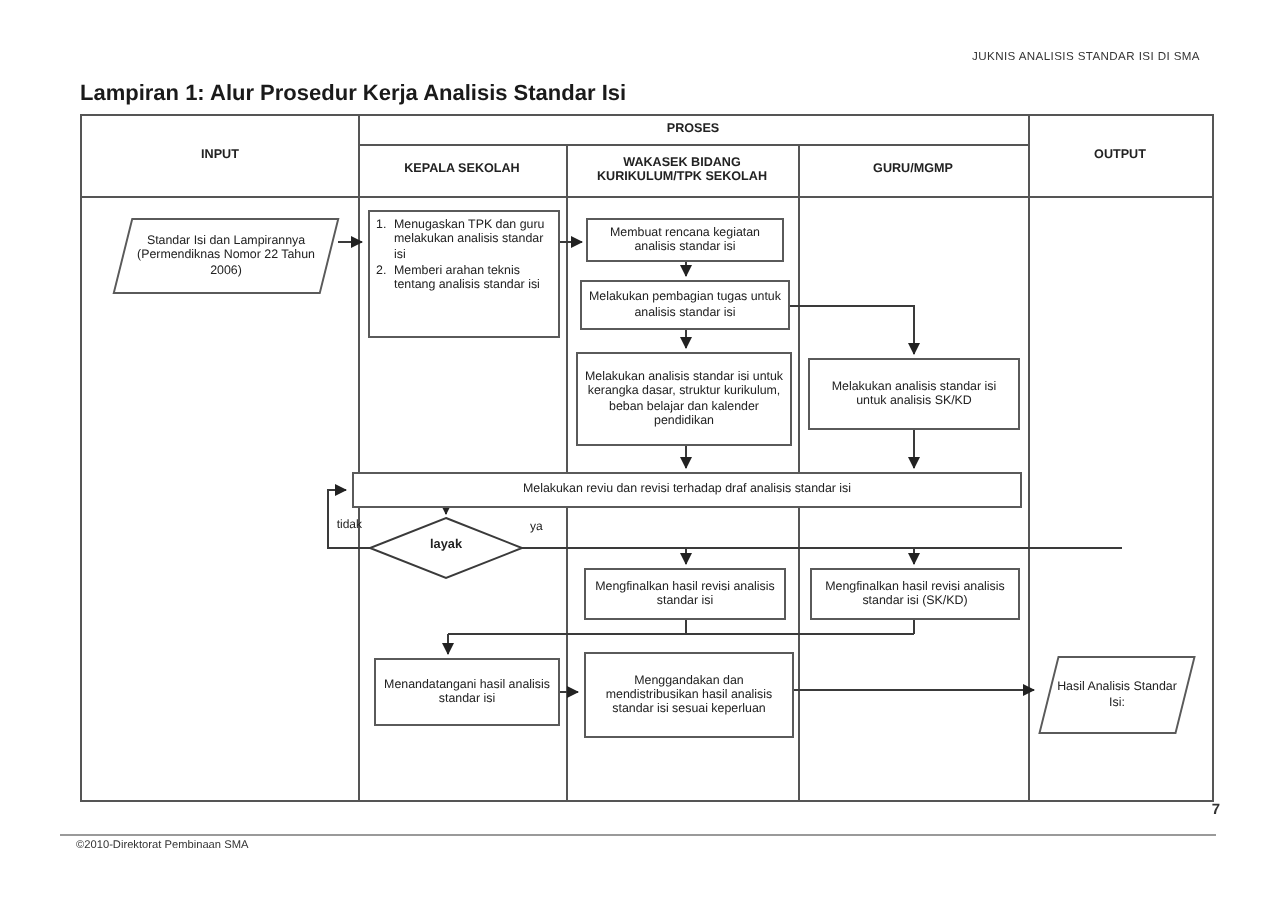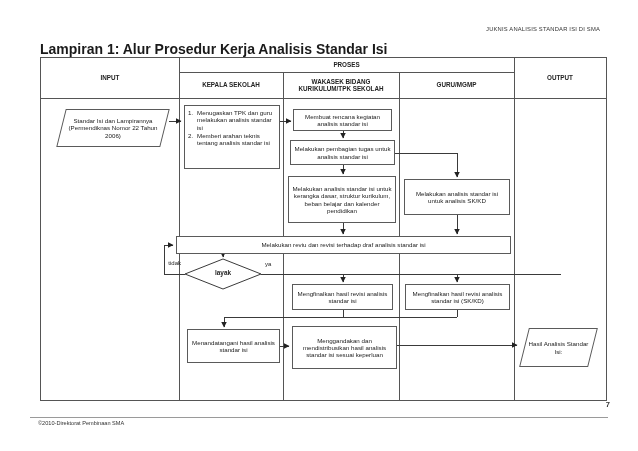--- a/index.html
+++ b/index.html
@@ -1,19 +1,19 @@
 <!DOCTYPE html>
 <html><head>
 <meta charset="utf-8">
 <style>
   html,body{margin:0;padding:0;background:#e8e8e8;}
   .page{position:relative;width:638px;height:451px;background:#ffffff;overflow:hidden;
         font-family:"Liberation Sans", sans-serif;color:#2b2b2b;}
   .doc-header{position:absolute;top:26px;right:38px;font-size:5.8px;letter-spacing:.2px;color:#333;}
-  .title{position:absolute;top:41px;left:40px;font-size:14px;font-weight:bold;color:#1a1a1a;text-align:center;}
+  .title{position:absolute;top:41px;left:40px;font-size:11px;font-weight:bold;color:#1a1a1a;text-align:center;}
   .tbl{position:absolute;left:40px;top:57px;width:565px;height:342px;border:1px solid #555;box-sizing:content-box;}
   .cell{position:absolute;display:flex;align-items:center;justify-content:center;text-align:center;
         font-size:6.3px;font-weight:bold;line-height:1.15;color:#222;}
   .vline{position:absolute;width:1px;background:#555;}
   .hline{position:absolute;height:1px;background:#555;}
   .flow-svg{position:absolute;left:0;top:0;z-index:2;}
   .box{position:absolute;z-index:3;background:#fff;border:1px solid #5a5a5a;box-sizing:border-box;
        display:flex;align-items:center;justify-content:center;text-align:center;
        font-size:6.2px;line-height:1.18;color:#222;padding:1px 3px;}
   .box.listbox{align-items:flex-start;justify-content:flex-start;text-align:left;padding:3px 3px;}

